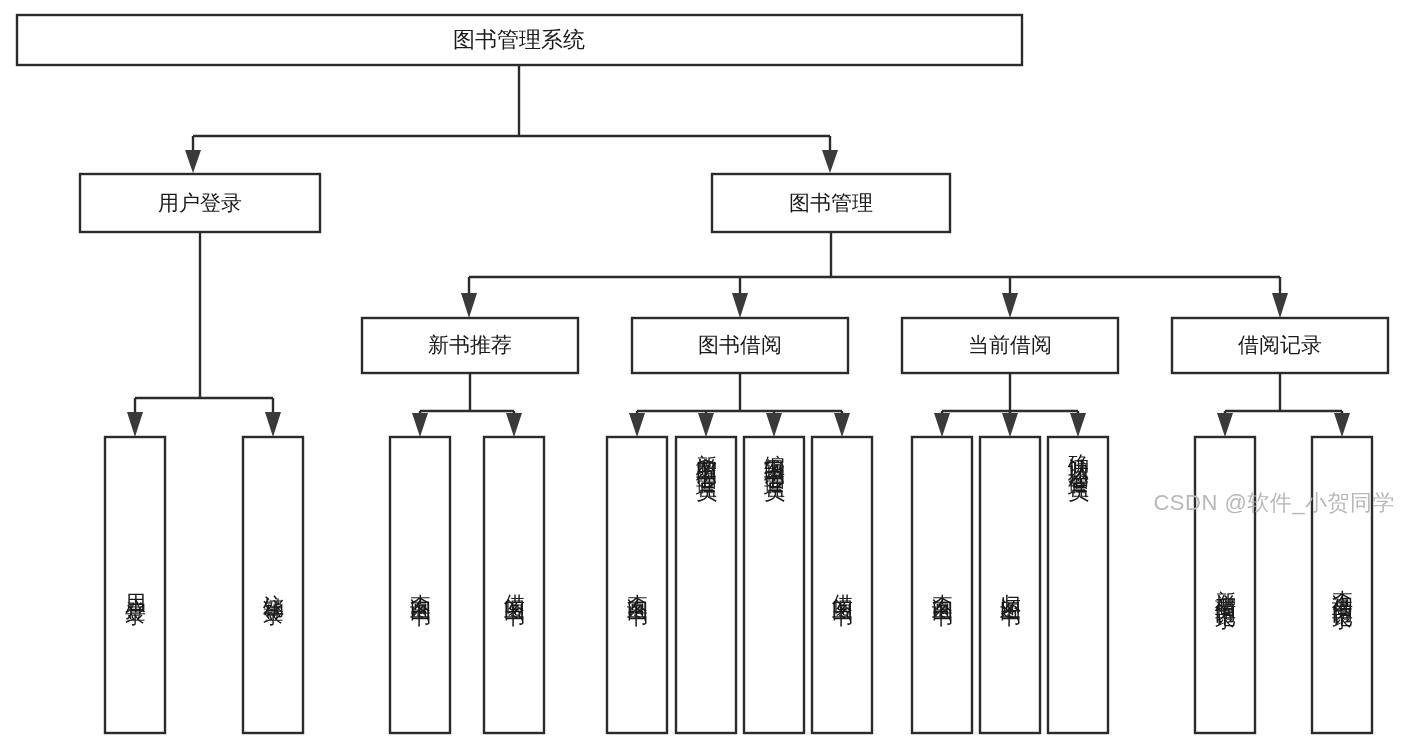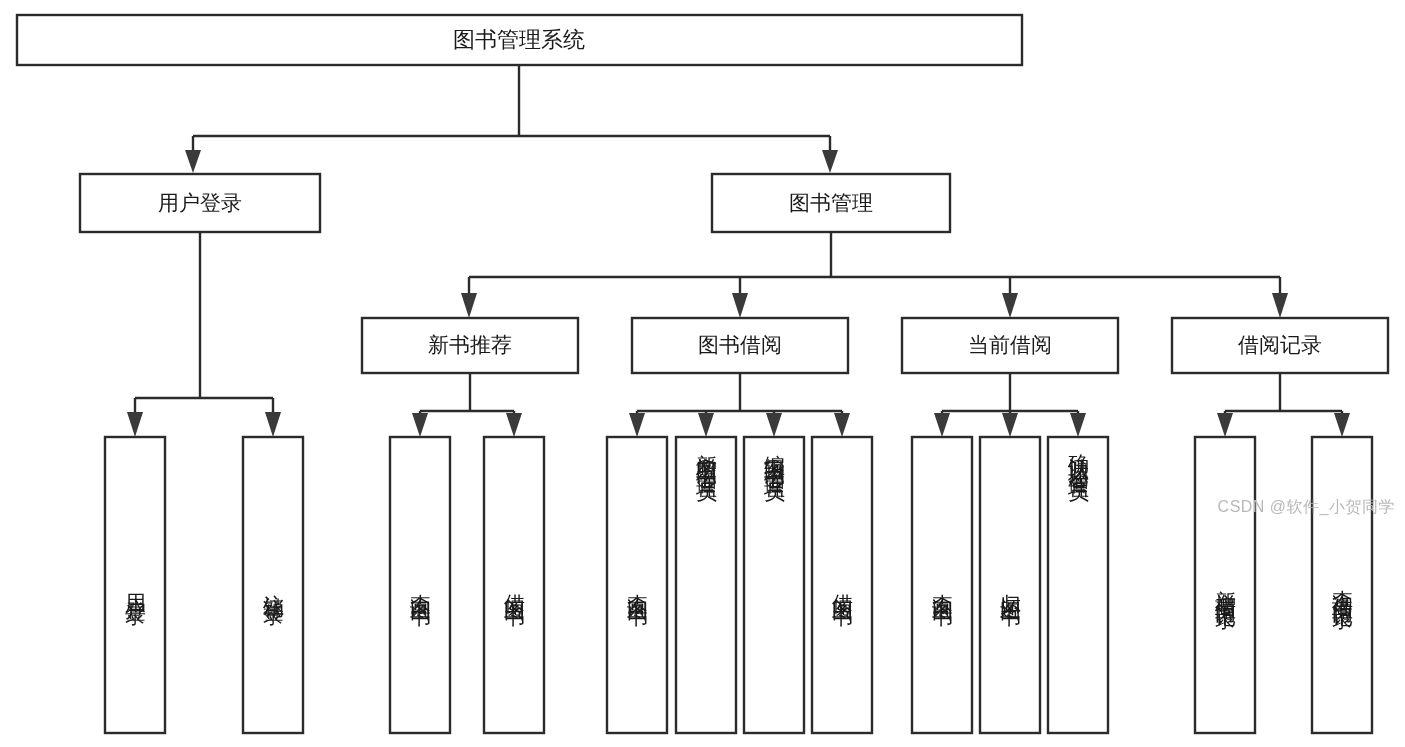--- a/index.html
+++ b/index.html
@@ -72,21 +72,21 @@
     letter-spacing: 4px;
     color: #1a1a1a;
     white-space: nowrap;
     text-align: center;
   }
   .watermark {
     position: absolute;
     right: 10px;
     bottom: 6px;
     font-family: "Liberation Sans", "DejaVu Sans", sans-serif;
-    font-size: 16px;
+    font-size: 22px;
     color: #b8b8b8;
     letter-spacing: 0.5px;
     white-space: nowrap;
     user-select: none;
   }
 </style>
 </head>
 <body>
 
 <div id="diagram-root">

